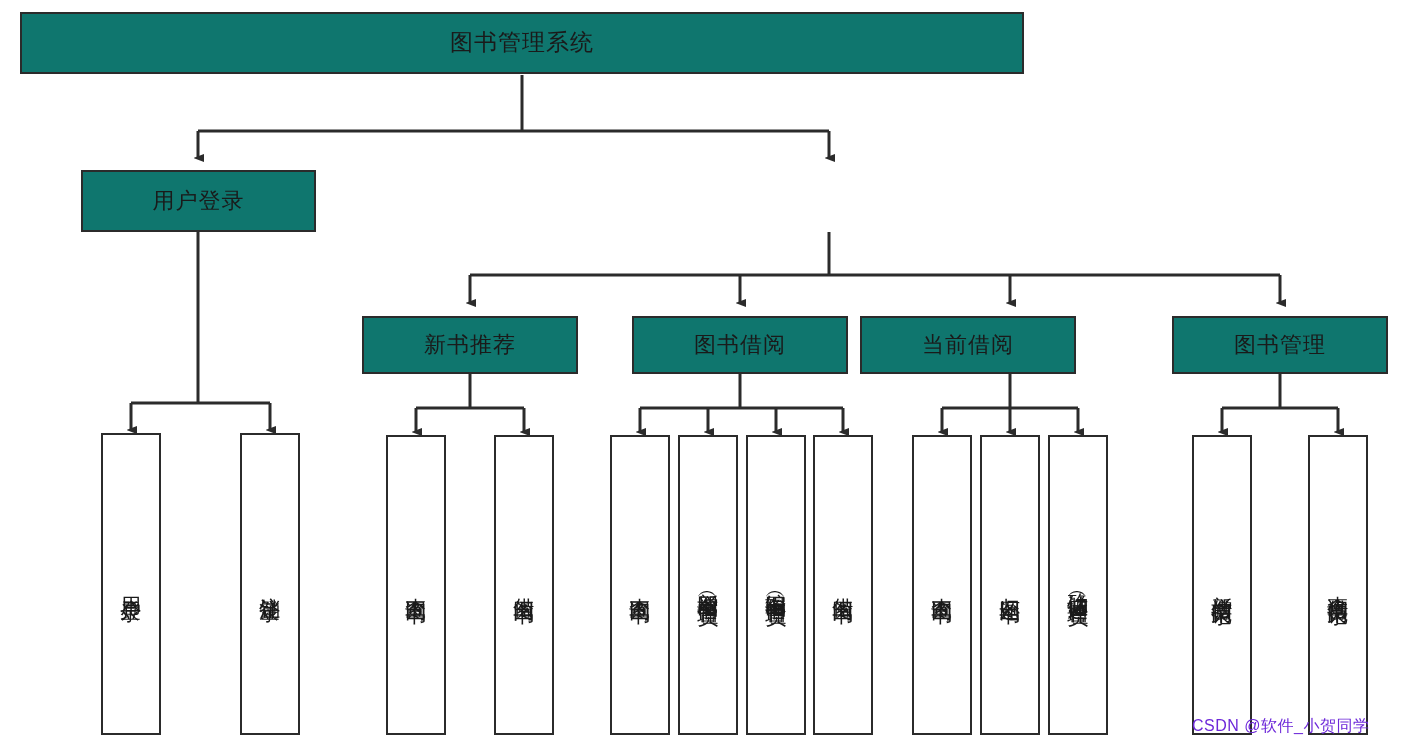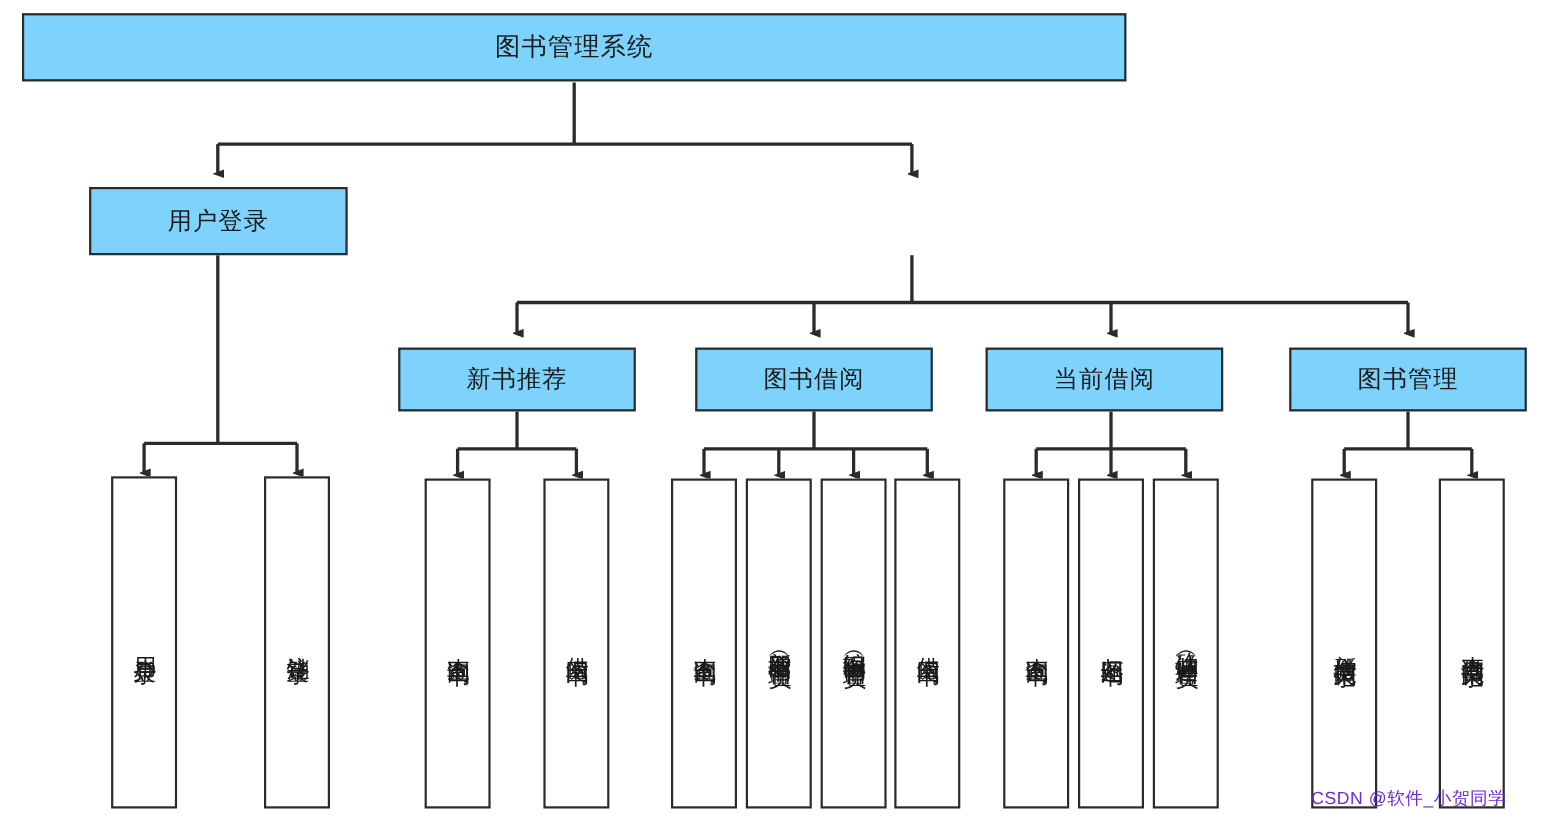--- a/index.html
+++ b/index.html
@@ -23,21 +23,21 @@
     position: absolute;
     top: 0;
     left: 0;
     width: 1405px;
     height: 747px;
   }
   .node-box {
     position: absolute;
     box-sizing: border-box;
     border: 2.5px solid #2b2b2b;
-    background: #7dd3fc;
+    background: #0f766e;
     display: flex;
     align-items: center;
     justify-content: center;
     color: #1a1a1a;
   }
   .node-label {
     font-size: 22px;
     line-height: 1.2;
     letter-spacing: 1px;
     white-space: nowrap;
@@ -151,21 +151,21 @@
 
 
   <div class="node-box" style="left:362px; top:316px; width:216px; height:58px;text-align:center;">
     <span class="node-label">新书推荐</span>
   </div>
 
   <div class="node-box" style="left:632px; top:316px; width:216px; height:58px;">
     <span class="node-label">图书借阅</span>
   </div>
 
-  <div class="node-box" style="left:896px; top:316px; width:216px; height:58px;">
+  <div class="node-box" style="left:860px; top:316px; width:216px; height:58px;">
     <span class="node-label">当前借阅</span>
   </div>
 
   <div class="node-box" style="left:1172px; top:316px; width:216px; height:58px;">
     <span class="node-label">图书管理</span>
   </div>
 
   <div class="leaf-box" style="left:101px; top:433px; width:60px; height:302px;">
     <span class="leaf-label">用户登录</span>
   </div>

